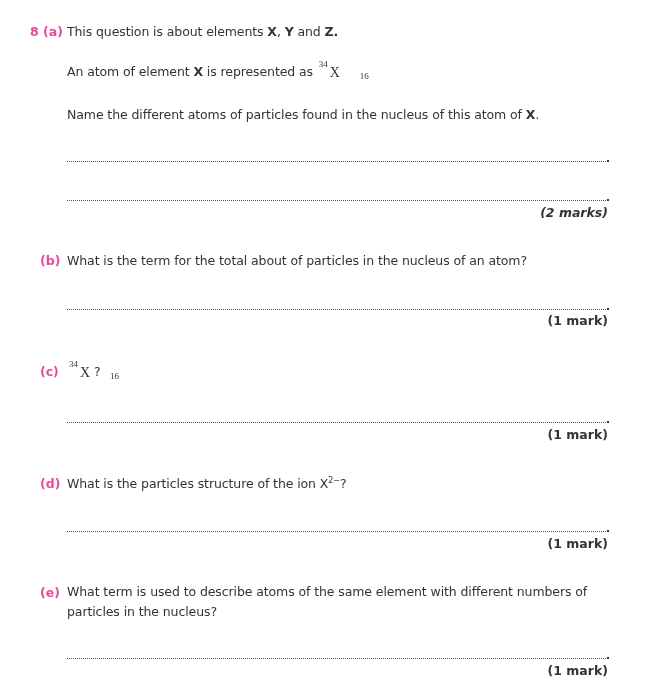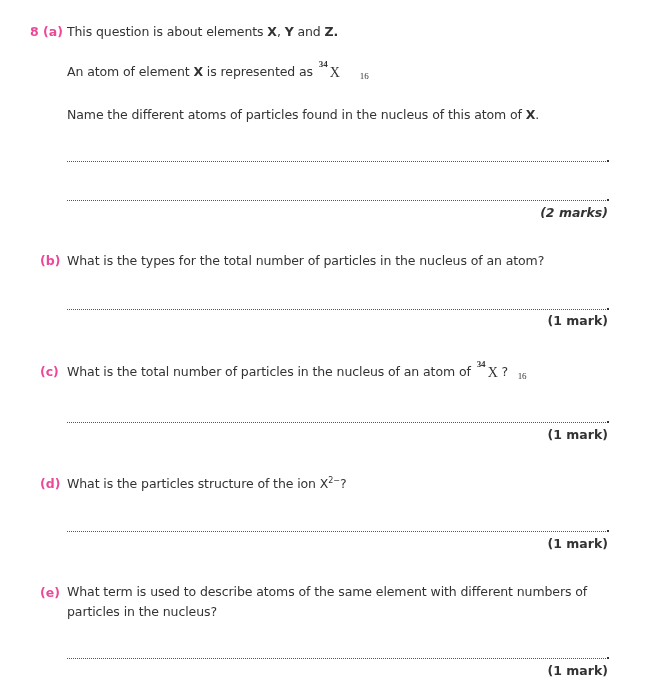--- a/index.html
+++ b/index.html
@@ -32,21 +32,21 @@
     }
     .nuclide {
       display: inline-block; position: relative; vertical-align: middle;
       font-family: "Liberation Serif", "DejaVu Serif", serif;
       margin-left: 2px;
     }
     .nuclide .sup, .nuclide .sub {
       position: absolute; left: 0; font-size: 9px; line-height: 9px;
       font-family: "Liberation Serif", "DejaVu Serif", serif;
     }
-    .nuclide .sup { top: -5px; font-weight: bold; }
+    .nuclide .sup { top: -5px; }
     .nuclide .sub { top: 7px; margin-left: 41px; }
     .nuclide .sym {
       display: inline-block; margin-left: 11px; font-size: 14px;
       font-family: "Liberation Serif", "DejaVu Serif", serif;
     }
     sup.ion { font-size: 8px; vertical-align: super; line-height: 0; }
   </style>
 </head>
 <body>
 
@@ -66,27 +66,26 @@
 
 <div class="abs qtext" style="top:107px;">
   <span>Name the different atoms of particles found in the nucleus of this atom of </span><span class="b">X</span><span>.</span>
 </div>
 
 <div class="abs dots" style="top:161px;"></div>
 <div class="abs dots" style="top:200px;"></div>
 <div class="abs marks" style="top:205px;font-style:italic;">(2 marks)</div>
 
 <div class="abs qnum" style="left:40px; top:253px;">(b)</div>
-<div class="abs qtext" style="top:253px;">What is the types for the total number of particles in the nucleus of an atom?</div>
+<div class="abs qtext" style="top:253px;">What is the term for the total about of particles in the nucleus of an atom?</div>
 <div class="abs dots" style="top:309px;"></div>
 <div class="abs marks" style="top:313px;">(1 mark)</div>
 
 <div class="abs qnum" style="left:40px; top:364px;">(c)</div>
 <div class="abs qtext" style="top:364px;">
-  <span>What is the total number of particles in the nucleus of an atom of</span>
   <span class="nuclide">
     <span class="sup">34</span>
     <span class="sub">16</span>
     <span class="sym">X</span>
   </span><span> ?</span>
 </div>
 <div class="abs dots" style="top:422px;"></div>
 <div class="abs marks" style="top:427px;">(1 mark)</div>
 
 <div class="abs qnum" style="left:40px; top:476px;">(d)</div>

